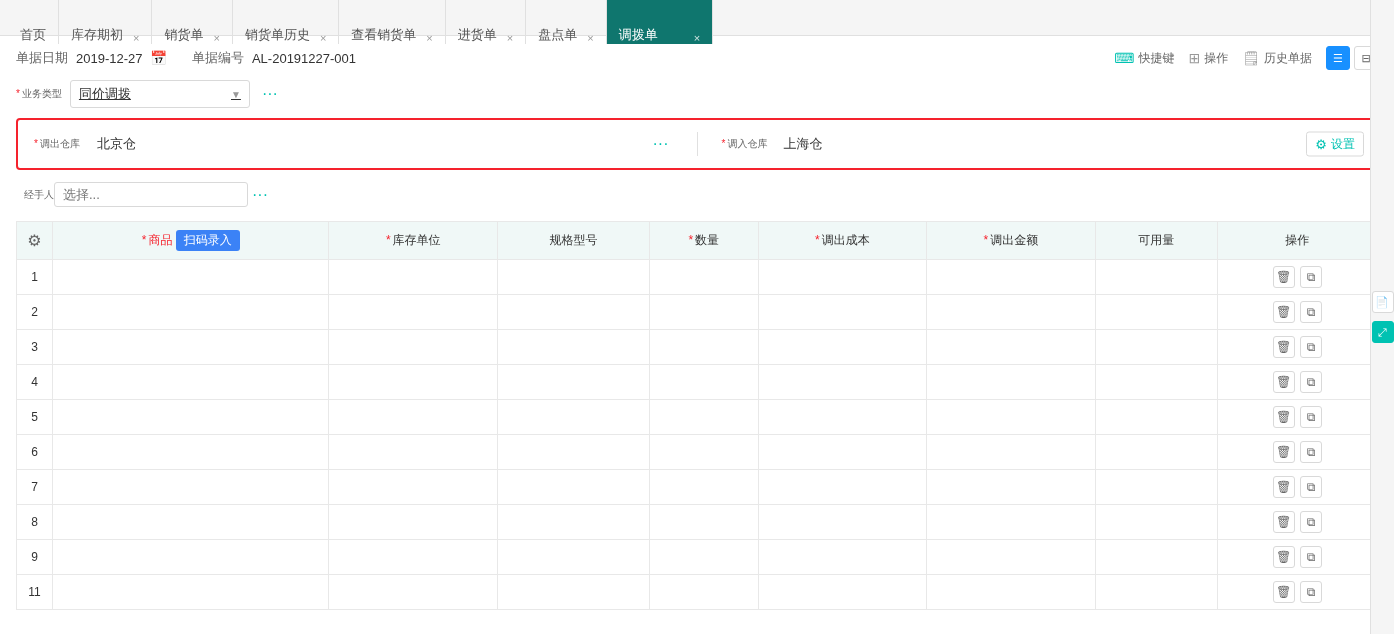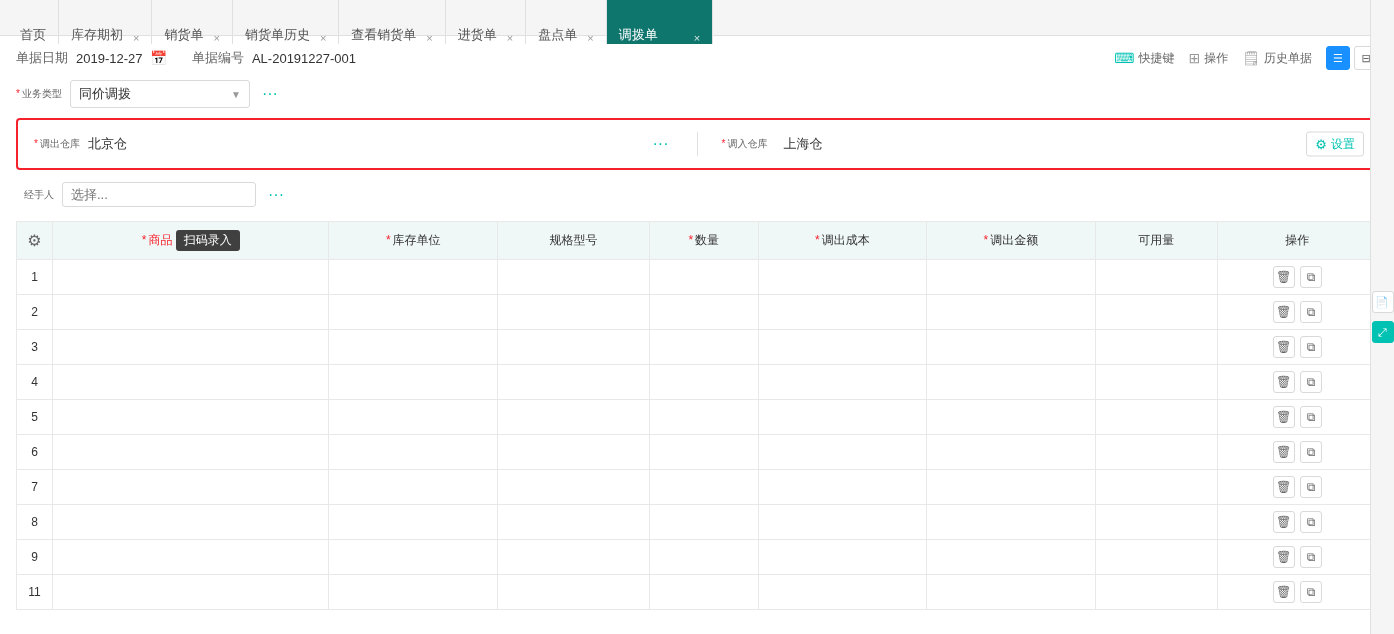--- a/index.html
+++ b/index.html
@@ -127,21 +127,21 @@
       border-radius: 3px;
       padding: 3px 8px;
       cursor: pointer;
       font-size: 12px;
       color: #00c2b2;
       background: #fff;
     }
     
     
     .handler-row {
-      display: flex; align-items: center; gap: 8px;
+      display: flex; align-items: center; gap: 0;
       margin-bottom: 14px;
     }
     .handler-input {
       border: 1px solid #d9d9d9;
       border-radius: 3px;
       padding: 4px 8px;
       min-width: 160px;
       color: #bbb;
       font-size: 13px;
       background: #fff;
@@ -163,21 +163,21 @@
       white-space: nowrap;
     }
     .data-table td {
       border: 1px solid #e8e8e8;
       padding: 6px;
       text-align: center;
       color: #333;
       height: 32px;
     }
     .scan-btn {
-      background: #404040;
+      background: #3b82f6;
       color: #fff;
       border: none;
       border-radius: 3px;
       padding: 2px 8px;
       font-size: 12px;
       cursor: pointer;
       white-space: nowrap;
     }
     .action-icon {
       display: inline-flex; align-items: center; justify-content: center;
@@ -309,34 +309,34 @@
           <div class="toolbar-icon-btn">⊟</div>
         </div>
       </div>
     </div>
 
     <div class="form-row" style="margin-bottom:10px;">
       <div class="field-group">
         <span class="field-label">
           <span class="required-star">*</span><span>业务类型</span>
         </span>
-        <div class="field-select" style="min-width:180px;">
+        <div class="field-select" style="min-width:180px;text-decoration:underline;">
           <span class="field-select-value">同价调拨</span>
           <span class="field-select-arrow">▼</span>
         </div>
         <span class="ellipsis-btn">···</span>
       </div>
     </div>
 
     <div class="warehouse-section">
       <div class="warehouse-field">
         <span class="field-label">
           <span class="required-star">*</span><span>调出仓库</span>
         </span>
-        <span class="warehouse-value" style="margin-left:0;">北京仓</span>
+        <span class="warehouse-value" style="margin-left:9px;">北京仓</span>
         <span class="ellipsis-btn" style="margin-left:auto;">···</span>
       </div>
       <div class="warehouse-divider"></div>
       <div class="warehouse-field">
         <span class="field-label">
           <span class="required-star">*</span><span>调入仓库</span>
         </span>
         <span class="warehouse-value" style="margin-left:8px;">上海仓</span>
         <span class="ellipsis-btn" style="margin-left:auto;">···</span>
       </div>

